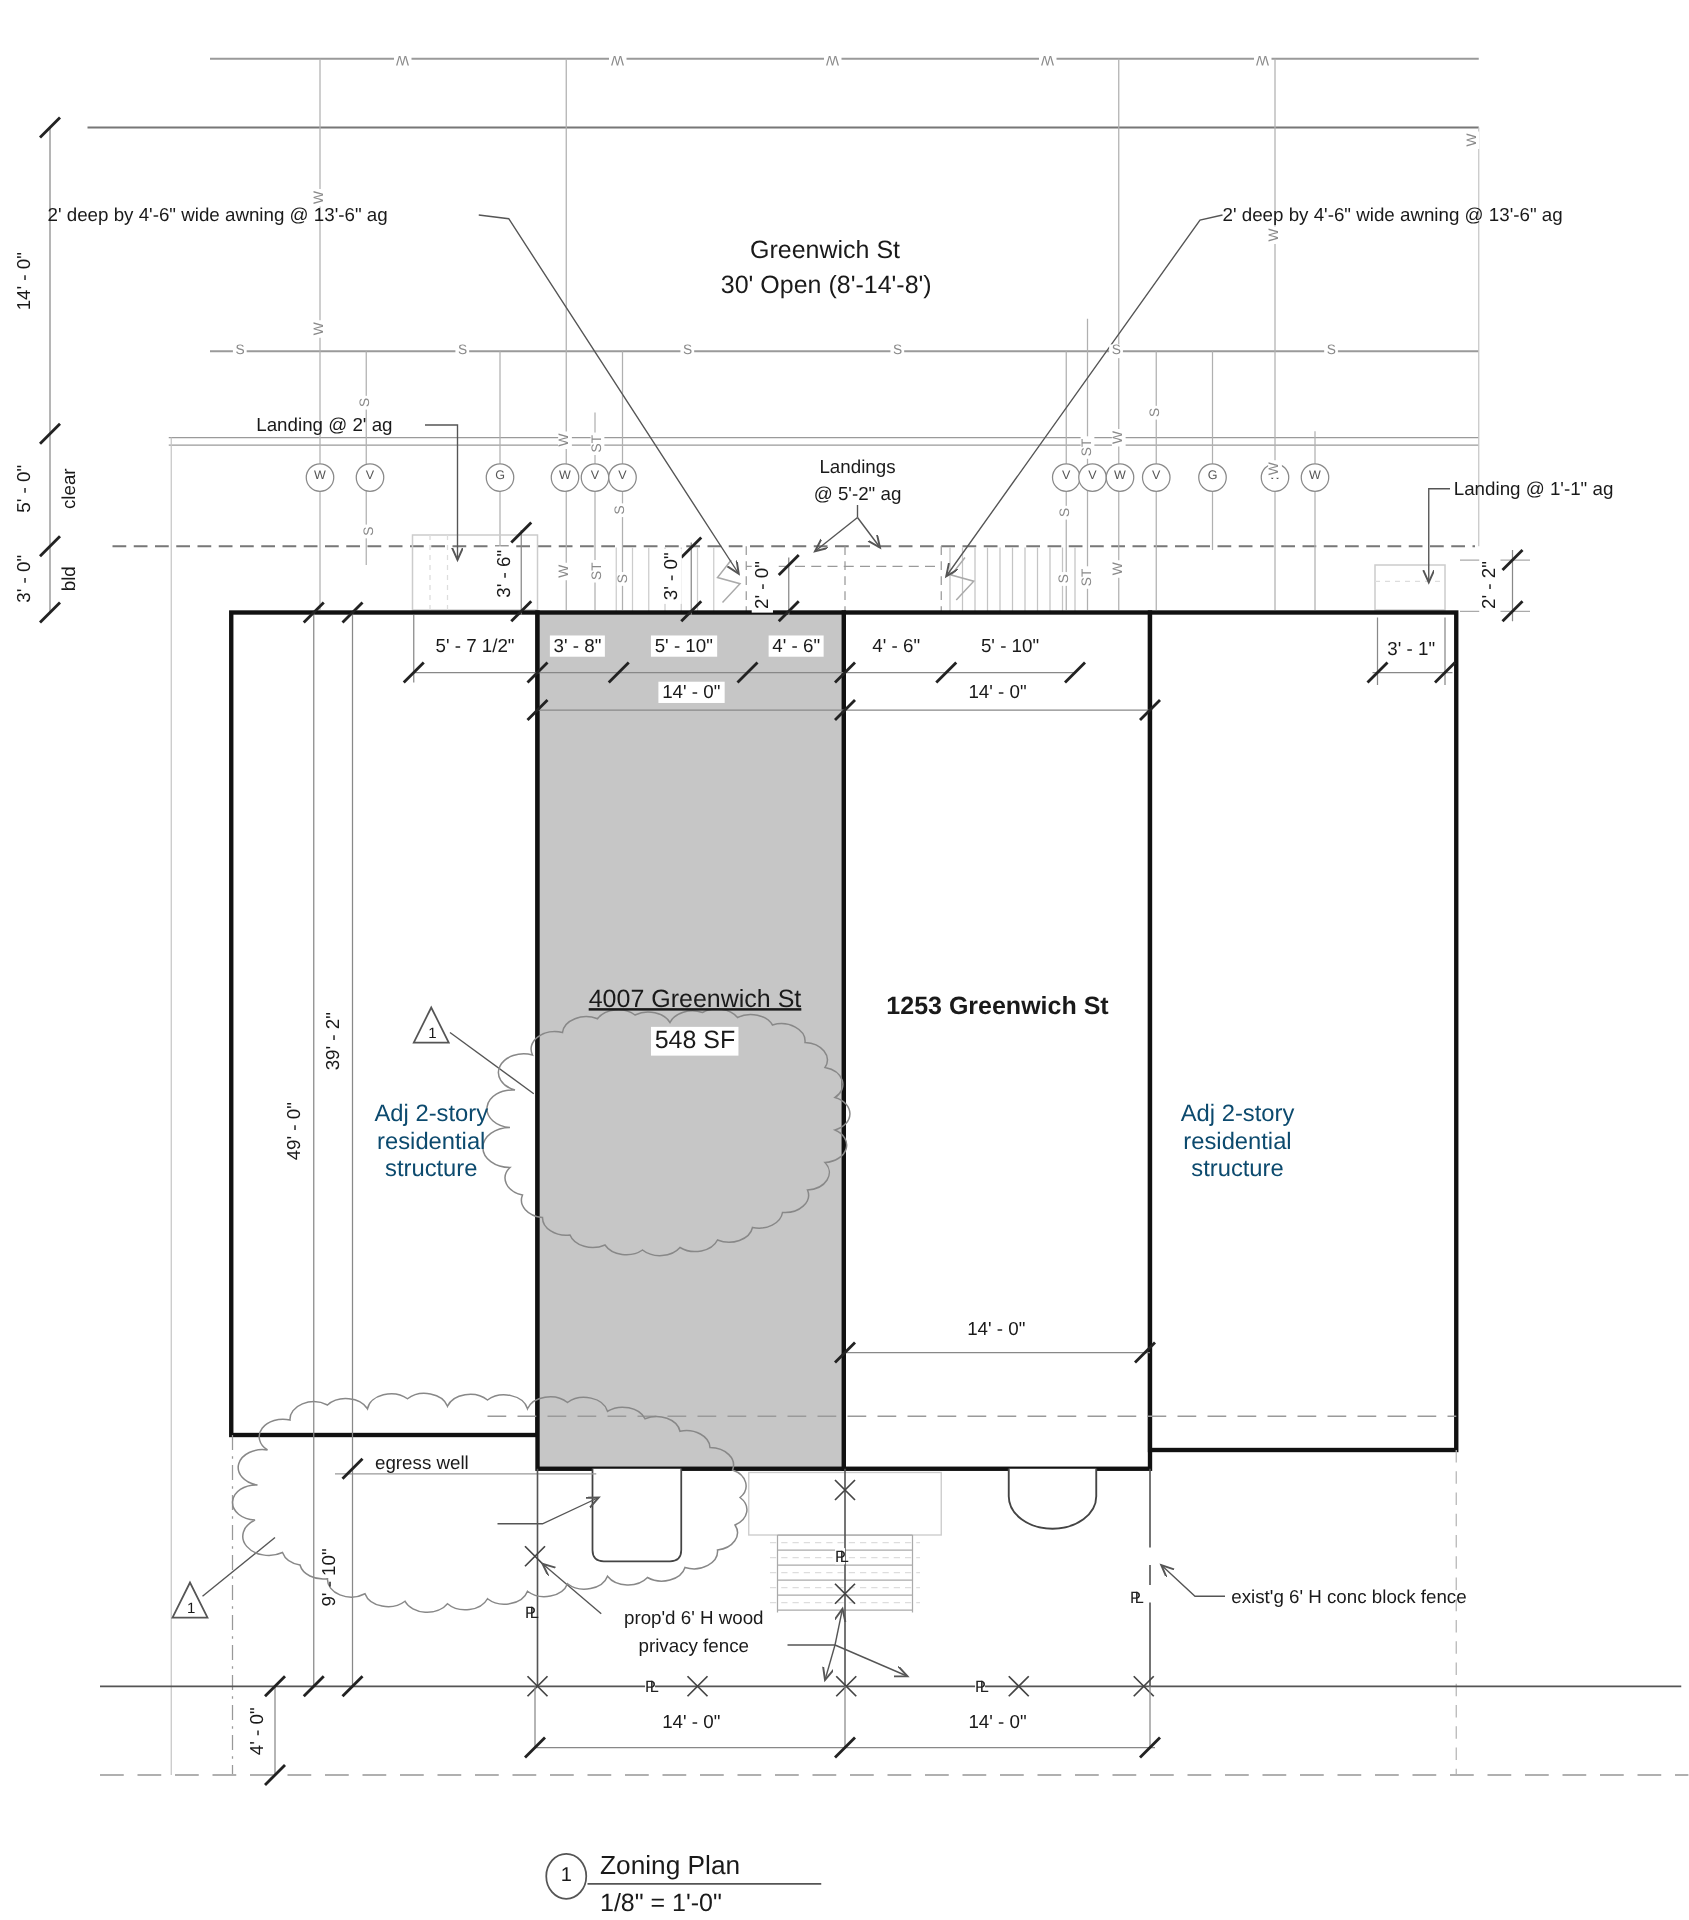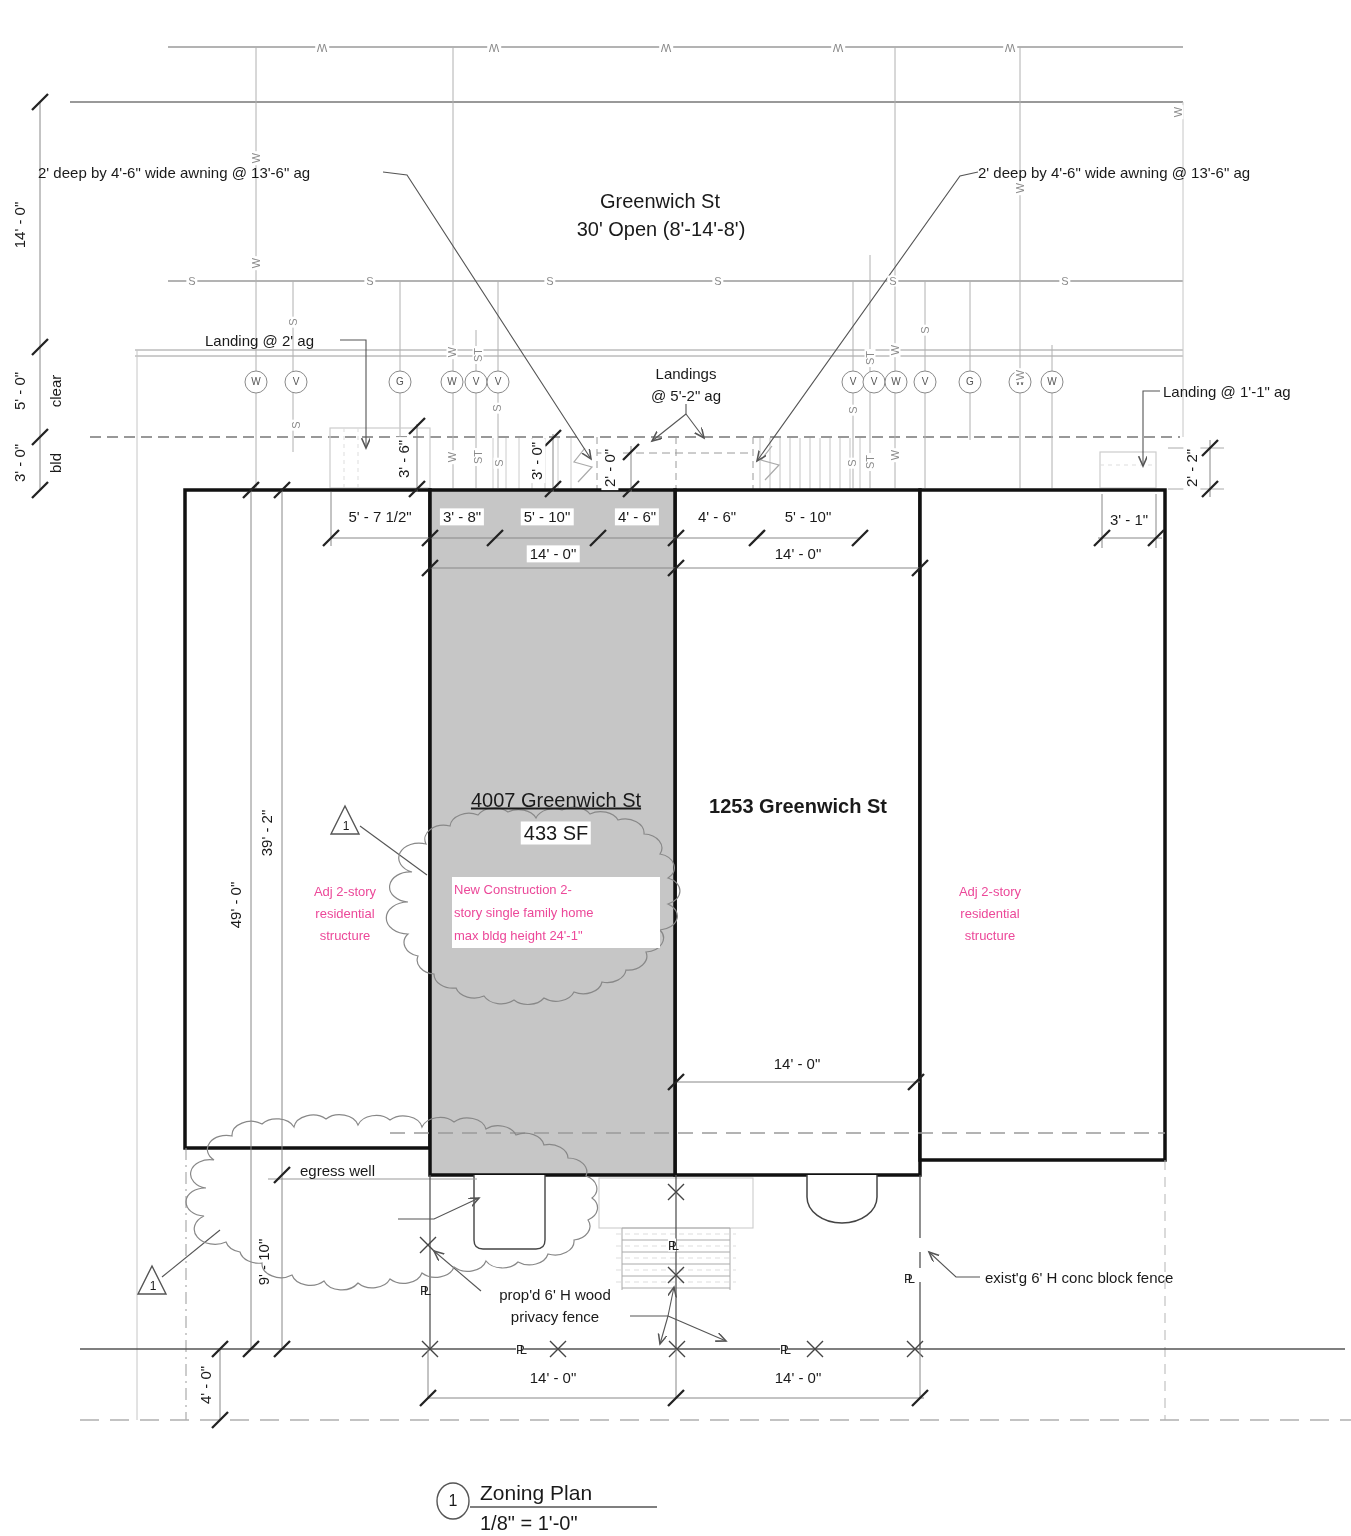--- a/index.html
+++ b/index.html
@@ -12,21 +12,21 @@
   .r180{transform:translate(-50%,-50%) rotate(180deg);}
   .wb{background:#fff;padding:0 3px;}
   .big{font-size:20px;}
   .bold{font-weight:bold;}
   .u{text-decoration:underline;}
   .lm{position:absolute;font:11px/1 "Liberation Sans",sans-serif;color:#8a8a8a;background:#fff;padding:0 2px;white-space:nowrap;}
   .uc{position:absolute;width:21px;height:21px;border:1.3px solid #8a8a8a;border-radius:50%;background:#fff;
       color:#555;font:10px/20px "Liberation Sans",sans-serif;text-align:center;transform:translate(-50%,-50%);}
   .plm{position:absolute;font:13px/1 "Liberation Sans",sans-serif;color:#222;letter-spacing:-5px;
        transform:translate(-50%,-50%);background:#fff;padding:0 2px 0 0;}
-  .blk{position:absolute;color:#ec4899;font-size:13px;}
+  .blk{position:absolute;color:#0c4a6e;font-size:19px;}
   .ctr{text-align:center;}
 </style>
 </head>
 <body>
 
 <div id="canvas">
 
 <svg id="lines" width="1351" height="1536" viewBox="0 0 1351 1536">
   <defs>
     <marker id="ah" markerWidth="12" markerHeight="10" refX="9" refY="4" orient="auto">
@@ -303,26 +303,21 @@
   <div>Adj 2-story</div>
   <div>residential</div>
   <div>structure</div>
 </div>
 <div class="blk ctr" style="left:915px;top:881px;width:150px;line-height:22px">
   <div>Adj 2-story</div>
   <div>residential</div>
   <div>structure</div>
 </div>
 <div class="t big c u" style="left:556px;top:800px">4007 Greenwich St</div>
-<div class="t big c wb" style="left:556px;top:833px">433 SF</div>
-<div class="blk" style="left:452px;top:877px;width:204px;line-height:23px;background:#fff;padding:1px 2px">
-  <div>New Construction 2-</div>
-  <div>story single family home</div>
-  <div>max bldg height 24'-1"</div>
-</div>
+<div class="t big c wb" style="left:556px;top:833px">548 SF</div>
 <div class="t big bold c" style="left:798px;top:806px">1253 Greenwich St</div>
 
 <div class="uc" style="left:256px;top:382px">W</div>
 <div class="uc" style="left:296px;top:382px">V</div>
 <div class="uc" style="left:400px;top:382px">G</div>
 <div class="uc" style="left:452px;top:382px">W</div>
 <div class="uc" style="left:476px;top:382px">V</div>
 <div class="uc" style="left:498px;top:382px">V</div>
 <div class="uc" style="left:853px;top:382px">V</div>
 <div class="uc" style="left:874px;top:382px">V</div>

